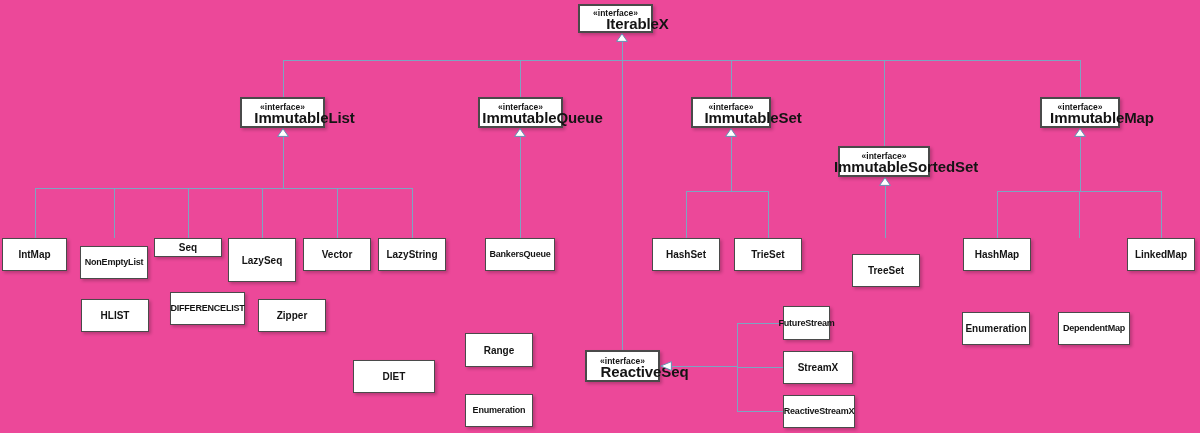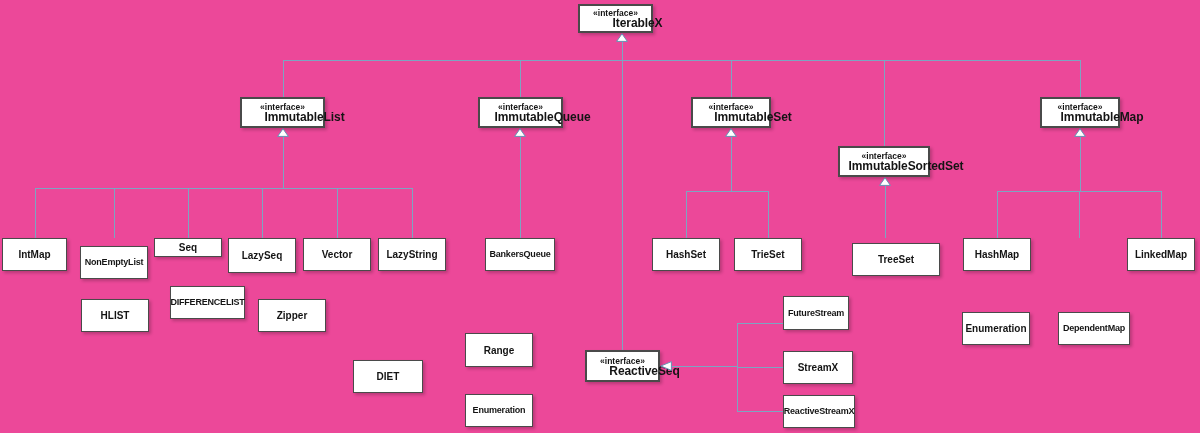--- a/index.html
+++ b/index.html
@@ -10,21 +10,21 @@
   }
   .node{
     position:absolute;background:#ffffff;border:1.4px solid #4a4a4a;
     box-shadow:2px 2px 3px rgba(0,0,0,0.22);
     display:flex;flex-direction:column;align-items:center;justify-content:center;
     text-align:center;color:#141414;z-index:2;
   }
   .iface{border-width:2px;}
   .stereo{font-size:8.5px;font-weight:bold;line-height:10px;white-space:nowrap;}
   .cname{font-size:10px;font-weight:bold;line-height:11px;white-space:nowrap;}
-  .iface .cname{font-size:12px;letter-spacing:-0.1px;padding-left:44px;}
+  .iface .cname{font-size:15px;letter-spacing:-0.1px;padding-left:44px;}
   .tight{font-size:9px;letter-spacing:-0.2px;}
   .hl,.vl{position:absolute;background:#7da4c2;z-index:1;}
   .hl{height:1px;}
   .vl{width:1px;}
   .arrow{position:absolute;z-index:3;line-height:0;}
 </style>
 </head>
 <body>
 
 <div class="canvas">
@@ -135,69 +135,69 @@
 
   <div class="node" style="left:2px;top:238px;width:65px;height:33px">
     <div class="cname">IntMap</div>
   </div>
   <div class="node" style="left:80px;top:246px;width:68px;height:33px">
     <div class="cname tight">NonEmptyList</div>
   </div>
   <div class="node" style="left:154px;top:238px;width:68px;height:19px">
     <div class="cname">Seq</div>
   </div>
-  <div class="node" style="left:228px;top:238px;width:68px;height:35px">
+  <div class="node" style="left:228px;top:238px;width:68px;height:44px">
     <div class="cname">LazySeq</div>
   </div>
   <div class="node" style="left:303px;top:238px;width:68px;height:33px">
     <div class="cname">Vector</div>
   </div>
   <div class="node" style="left:378px;top:238px;width:68px;height:33px">
     <div class="cname">LazyString</div>
   </div>
 
   <div class="node" style="left:485px;top:238px;width:70px;height:33px">
     <div class="cname tight">BankersQueue</div>
   </div>
   <div class="node" style="left:652px;top:238px;width:68px;height:33px">
     <div class="cname">HashSet</div>
   </div>
   <div class="node" style="left:734px;top:238px;width:68px;height:33px">
     <div class="cname">TrieSet</div>
   </div>
-  <div class="node" style="left:852px;top:243px;width:88px;height:33px">
+  <div class="node" style="left:852px;top:254px;width:68px;height:33px">
     <div class="cname">TreeSet</div>
   </div>
   <div class="node" style="left:963px;top:238px;width:68px;height:33px">
     <div class="cname">HashMap</div>
   </div>
   <div class="node" style="left:1127px;top:238px;width:68px;height:33px">
     <div class="cname">LinkedMap</div>
   </div>
 
   <div class="node" style="left:81px;top:299px;width:68px;height:33px">
     <div class="cname">HLIST</div>
   </div>
-  <div class="node" style="left:170px;top:286px;width:75px;height:33px">
+  <div class="node" style="left:170px;top:292px;width:75px;height:33px">
     <div class="cname tight">DIFFERENCELIST</div>
   </div>
   <div class="node" style="left:258px;top:299px;width:68px;height:33px">
     <div class="cname">Zipper</div>
   </div>
-  <div class="node" style="left:353px;top:360px;width:70px;height:33px">
+  <div class="node" style="left:353px;top:360px;width:82px;height:33px">
     <div class="cname">DIET</div>
   </div>
   <div class="node" style="left:465px;top:333px;width:68px;height:34px">
     <div class="cname">Range</div>
   </div>
   <div class="node" style="left:465px;top:394px;width:68px;height:33px">
     <div class="cname tight">Enumeration</div>
   </div>
 
-  <div class="node" style="left:783px;top:296px;width:66px;height:34px">
+  <div class="node" style="left:783px;top:306px;width:47px;height:34px">
     <div class="cname tight">FutureStream</div>
   </div>
   <div class="node" style="left:783px;top:351px;width:70px;height:33px">
     <div class="cname">StreamX</div>
   </div>
   <div class="node" style="left:783px;top:395px;width:72px;height:33px">
     <div class="cname tight">ReactiveStreamX</div>
   </div>
 
   <div class="node" style="left:962px;top:312px;width:68px;height:33px">

